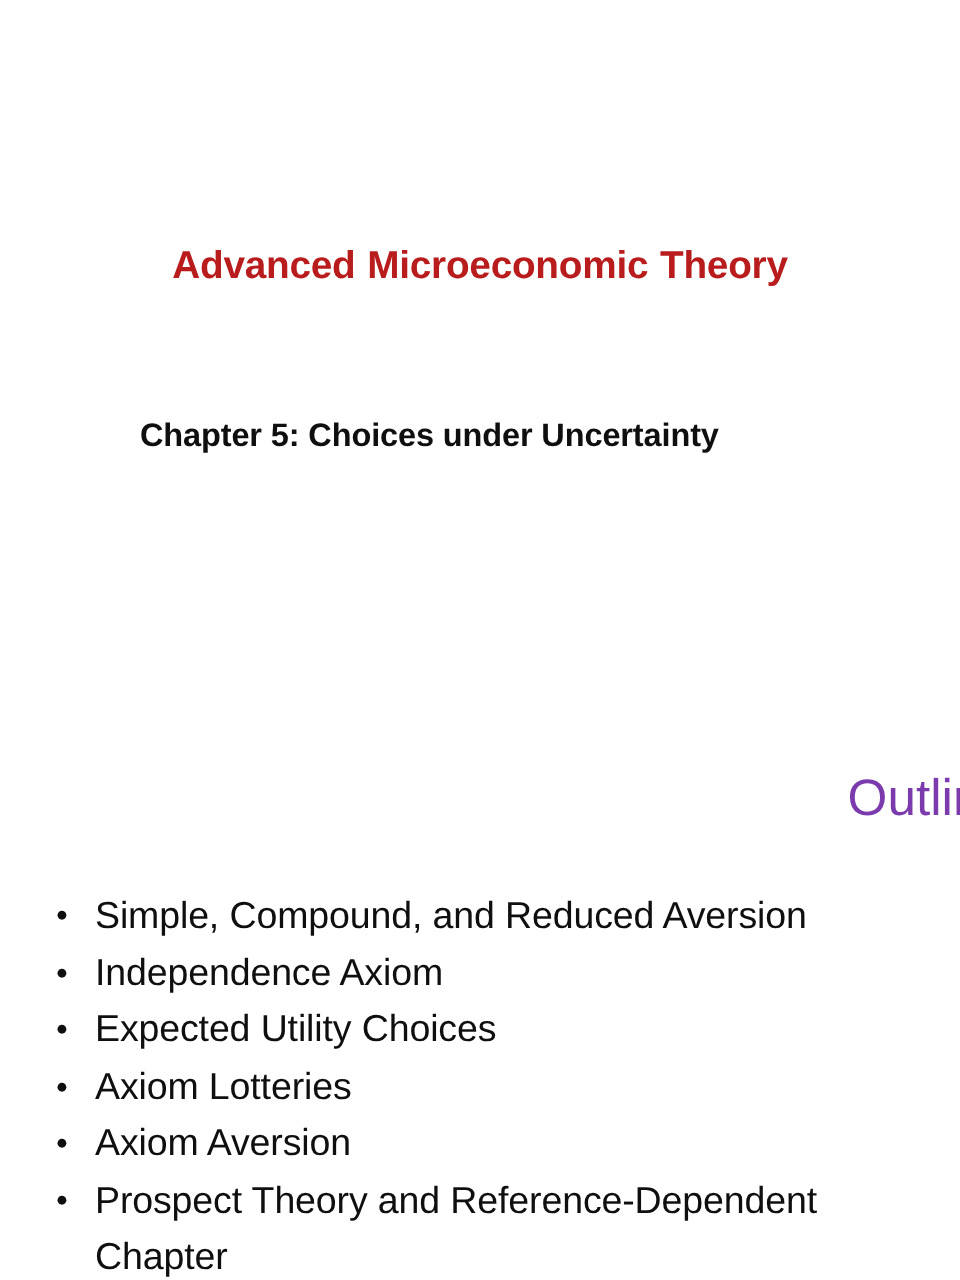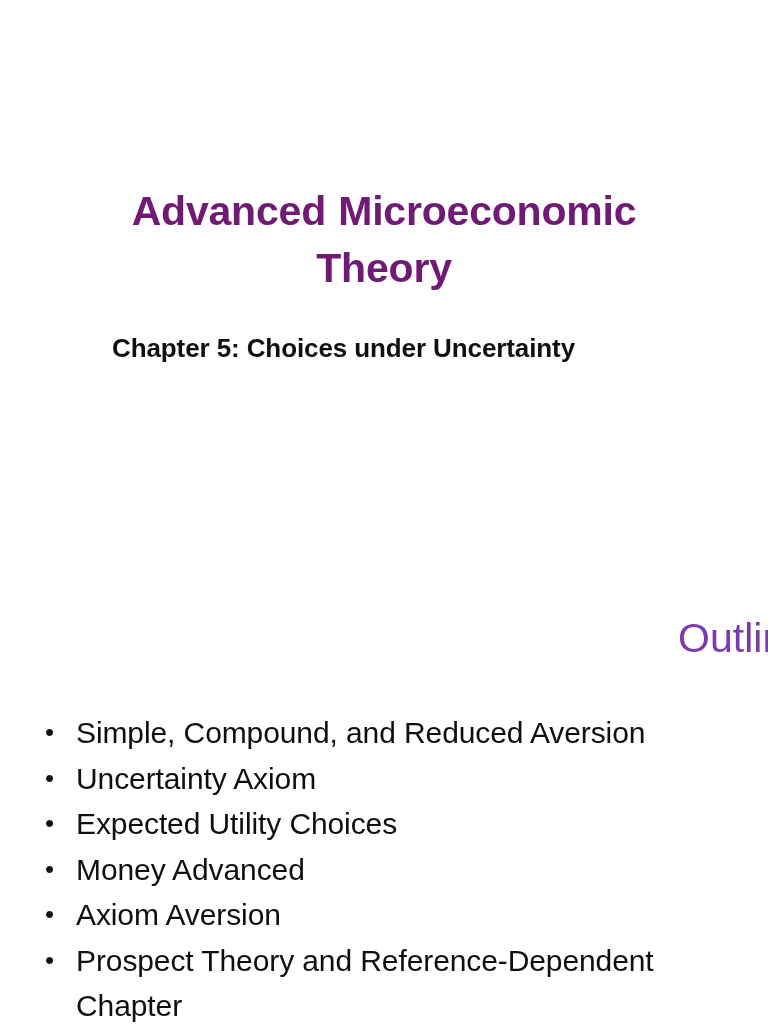--- a/index.html
+++ b/index.html
@@ -27,24 +27,24 @@
     left: 0;
     top: 183px;
     width: 768px;
     text-align: center;
   }
   .slide-title {
     margin: 0;
     padding: 0 110px;
     font-family: "Liberation Sans", sans-serif;
     font-weight: bold;
-    font-size: 41px;
+    font-size: 31px;
     line-height: 57px;
     letter-spacing: -0.2px;
-    color: #701a75;
+    color: #b91c1c;
     word-spacing: 1px;
   }
 
   .slide-subtitle {
     position: absolute;
     left: 0;
     top: 331px;
     width: 687px;
     text-align: center;
     margin: 0;
@@ -122,29 +122,29 @@
 
   <h2 class="section-heading">Outline</h2>
 
   <ul class="outline-list">
     <li class="outline-item">
       <span class="bullet-dot">•</span>
       <span class="item-text">Simple, Compound, and Reduced Aversion</span>
     </li>
     <li class="outline-item">
       <span class="bullet-dot">•</span>
-      <span class="item-text">Uncertainty Axiom</span>
+      <span class="item-text">Independence Axiom</span>
     </li>
     <li class="outline-item">
       <span class="bullet-dot">•</span>
       <span class="item-text">Expected Utility Choices</span>
     </li>
     <li class="outline-item">
       <span class="bullet-dot">•</span>
-      <span class="item-text">Money Advanced</span>
+      <span class="item-text">Axiom Lotteries</span>
     </li>
     <li class="outline-item">
       <span class="bullet-dot">•</span>
       <span class="item-text">Axiom Aversion</span>
     </li>
     <li class="outline-item">
       <span class="bullet-dot">•</span>
       <span class="item-text">Prospect Theory and Reference-Dependent Chapter</span>
     </li>
   </ul>

